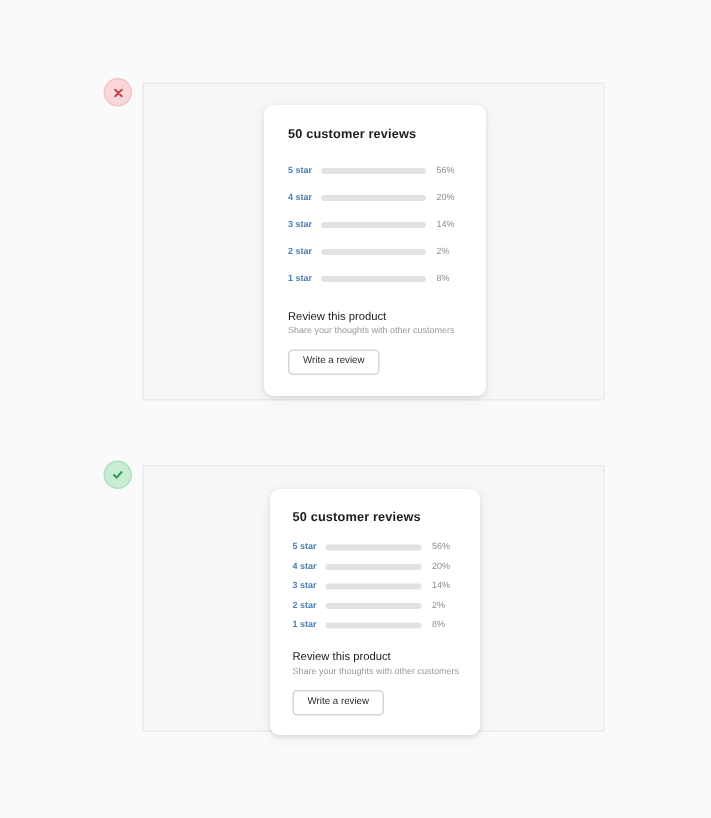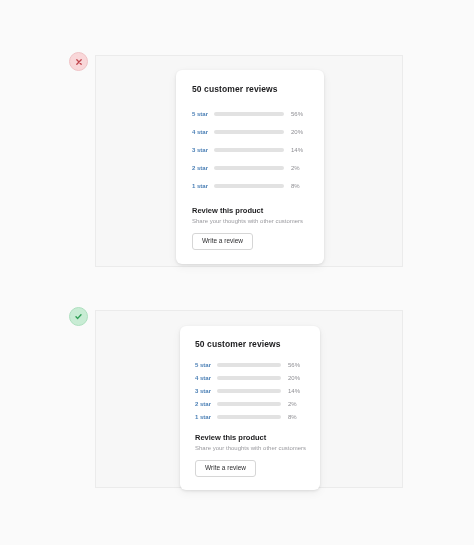--- a/index.html
+++ b/index.html
@@ -132,21 +132,21 @@
     color: #8e8e93;
     width: 17px;
     flex: 0 0 17px;
     text-align: left;
     white-space: nowrap;
   }
 
   
   .prompt-title {
     font-size: 7.5px;
-    font-weight: bold;
+    font-weight: normal;
     color: #1d1d1f;
     margin: 0;
   }
   .card.loose .prompt-title { margin-top: 11px; }
   .card.tight .prompt-title { margin-top: 10px; }
 
   .prompt-sub {
     font-size: 6px;
     color: #9a9a9f;
     margin: 3px 0 0 0;

